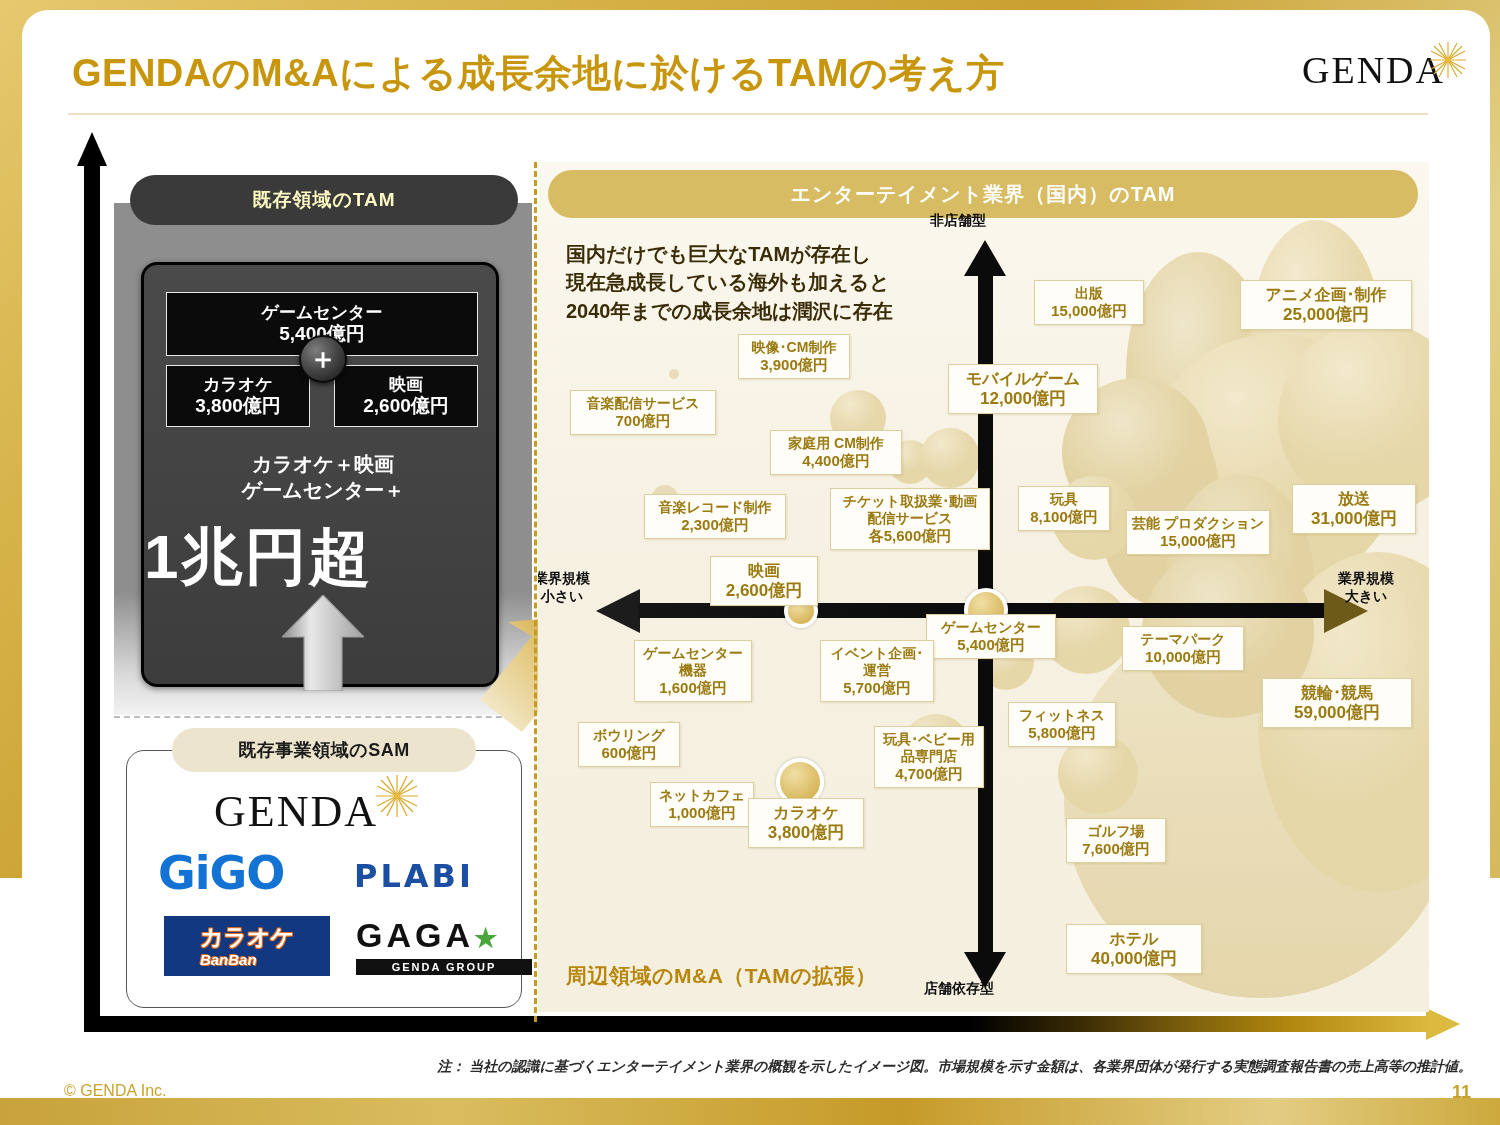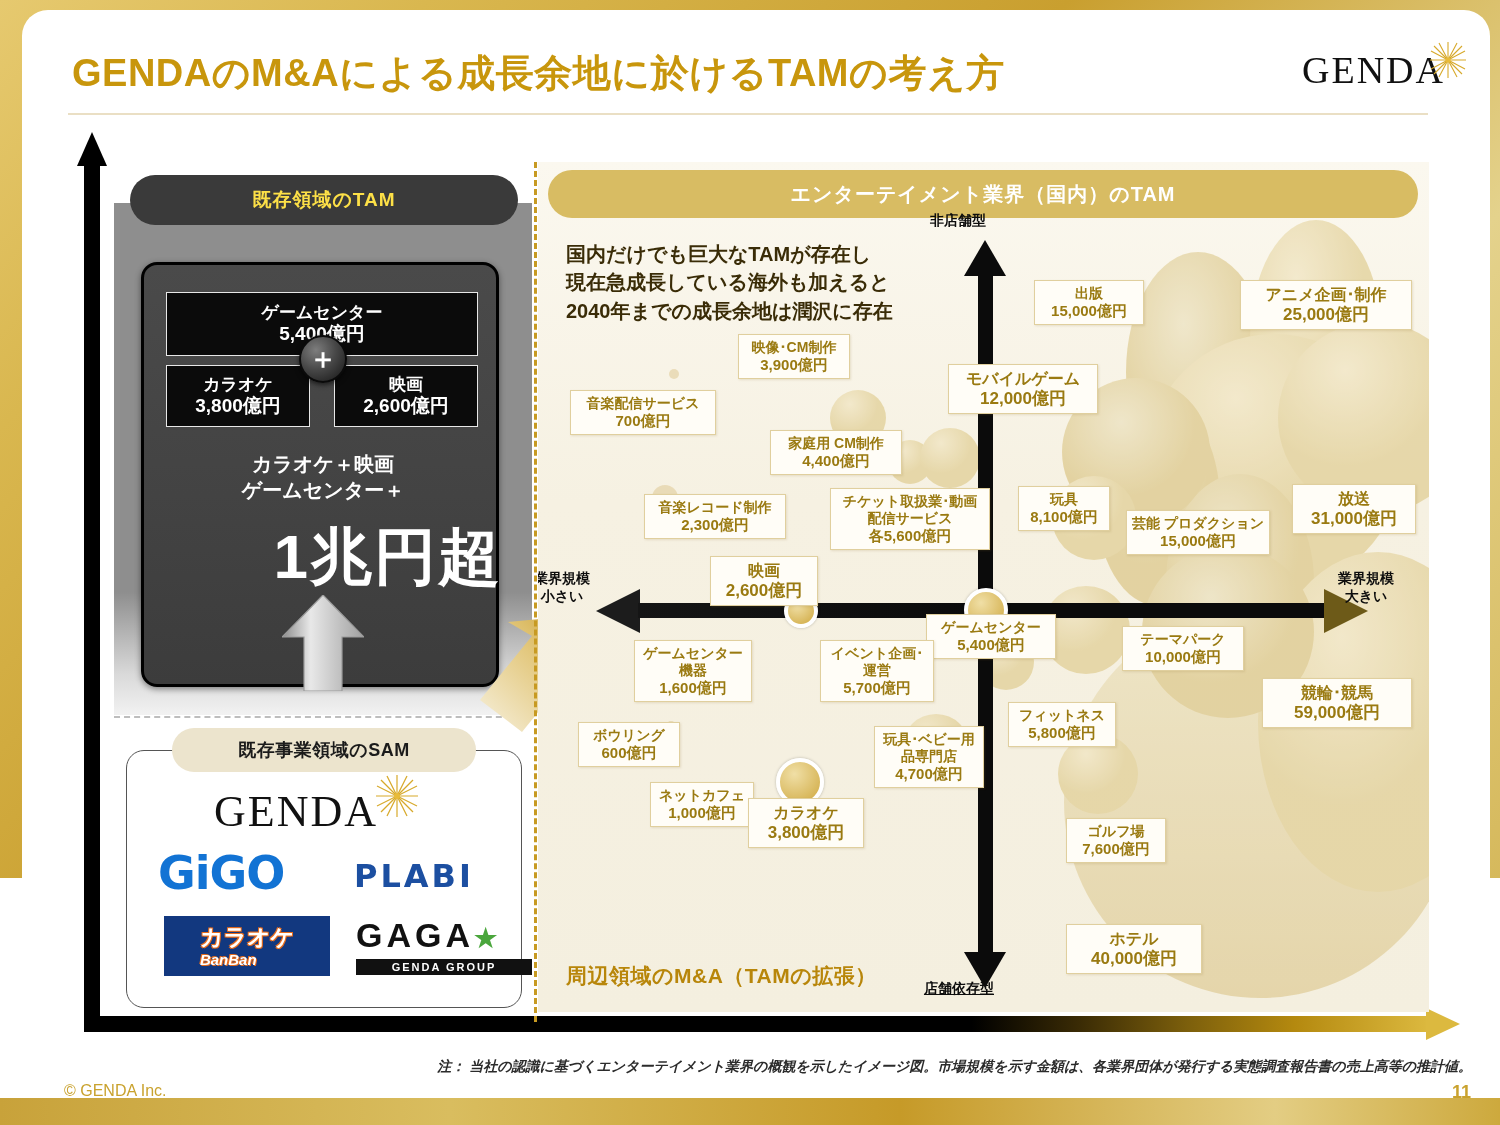--- a/index.html
+++ b/index.html
@@ -71,21 +71,21 @@
   
   #left-panel{ position:absolute; left:92px; top:165px; width:418px; height:545px; }
   #tam-grey{
     position:absolute; left:0; top:28px; width:418px; height:512px;
     background:linear-gradient(to bottom,#8e8e8e 0%, #8e8e8e 76%, #d9d9d9 92%, #f2f2f2 100%);
   }
   #tam-pill{
     position:absolute; left:16px; top:0px; width:388px; height:50px;
     background:#3a3a3a; border-radius:25px;
     display:flex;align-items:center;justify-content:center;
-    color:#fde047;font-size:19px;font-weight:bold;letter-spacing:1px;
+    color:#fef9c3;font-size:19px;font-weight:bold;letter-spacing:1px;
   }
   #tam-card{
     position:absolute; left:27px; top:87px; width:358px; height:425px;
     background:linear-gradient(to bottom,#4a4a4a 0%, #434343 55%, #3c3c3c 100%);
     border:3px solid #000; border-radius:16px;
     box-shadow:0 2px 6px rgba(0,0,0,.45);
   }
   .blkbox{
     position:absolute; background:#0b0b0b; border:1.5px solid #e8e8e8;
     display:flex;flex-direction:column;align-items:center;justify-content:center;
@@ -104,21 +104,21 @@
     display:flex;align-items:center;justify-content:center;
     color:#fff;font-size:28px;font-weight:bold;line-height:1;
     box-shadow:0 2px 5px rgba(0,0,0,.6);
   }
   #sum-label{
     position:absolute; left:0; top:186px; width:358px;
     text-align:center;color:#fff;font-size:20px;font-weight:bold;line-height:1.32;
   }
   #sum-big{
     position:absolute; left:0; top:250px; width:358px;
-    text-align:right;color:#fff;font-size:62px;font-weight:bold;letter-spacing:2px;
+    text-align:left;color:#fff;font-size:62px;font-weight:bold;letter-spacing:2px;
   }
   #up-arrow{
     position:absolute; left:138px; top:330px; width:82px; height:96px;
   }
 
   
   #sam-wrap{ position:absolute; left:96px; top:718px; width:412px; height:282px; }
   #sam-card{
     position:absolute; left:8px; top:22px; width:396px; height:258px;
     background:#fff;border:1.5px solid #555;border-radius:18px;
@@ -239,21 +239,21 @@
   #q-h-right{
     position:absolute; left:786px; top:427px;
     width:0;height:0;border-top:22px solid transparent;border-bottom:22px solid transparent;
     border-left:44px solid #6d5a18;
   }
   .axis-cap{
     position:absolute; color:#0d0d0d;font-size:14px;font-weight:bold;line-height:1.25;
     text-align:center;white-space:nowrap;
   }
   #cap-top{ left:392px; top:50px; }
-  #cap-bottom{ left:386px; top:818px;text-decoration:underline; }
+  #cap-bottom{ left:386px; top:818px; }
   #cap-left{ left:-4px; top:408px; }
   #cap-right{ left:800px; top:408px; }
 
   
   .lbl{
     position:absolute;
     background:#fffdf7; border:1px solid #e0cf9e;
     box-shadow:1px 1px 2px rgba(140,115,45,.16);
     color:#9a7a11;
     display:flex;flex-direction:column;align-items:center;justify-content:center;

